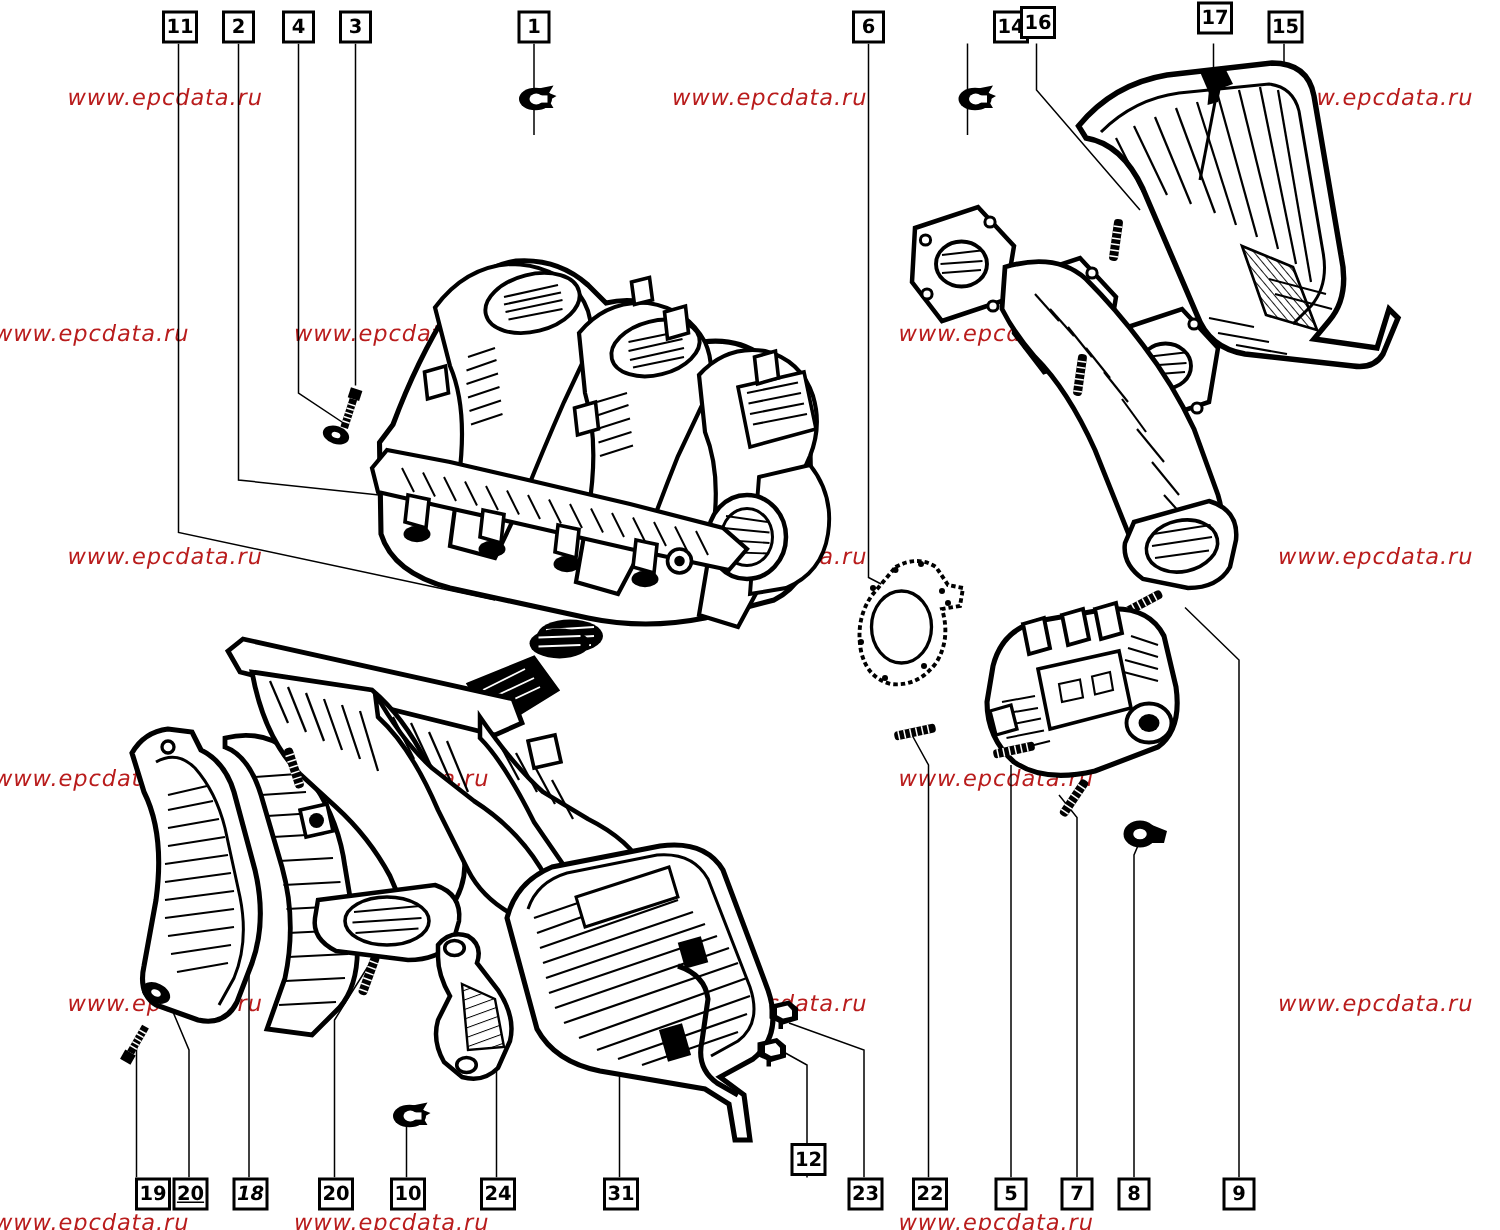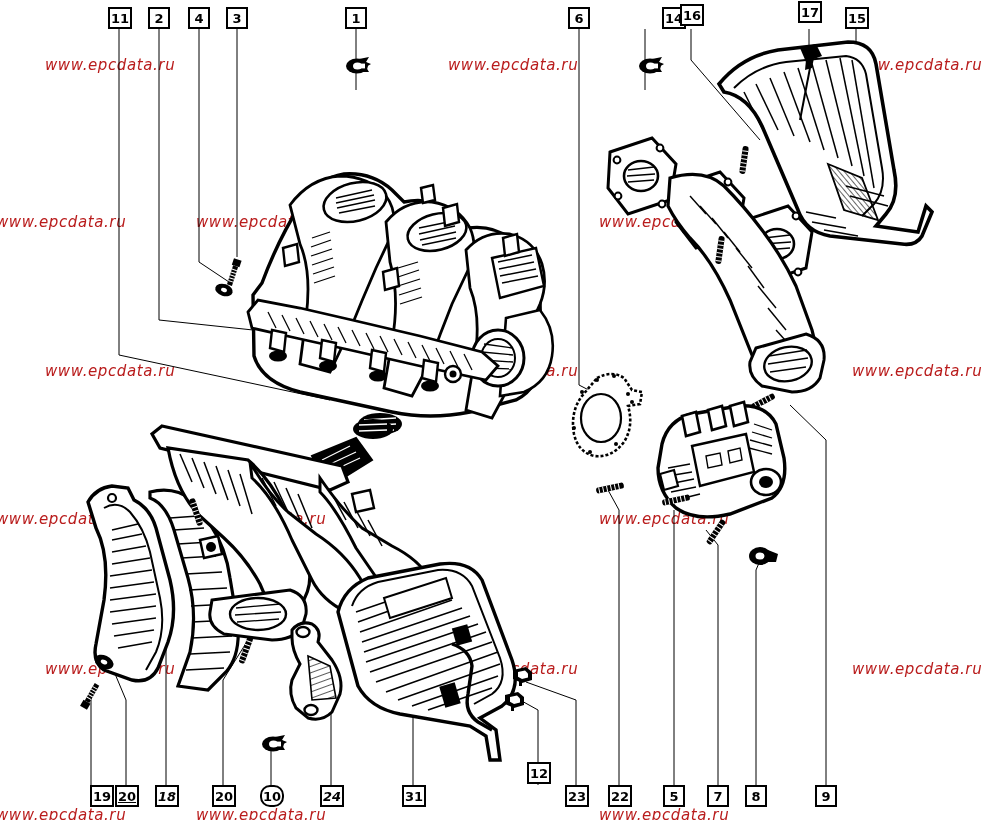--- a/index.html
+++ b/index.html
@@ -640,22 +640,22 @@
       <div class="callout" style="left: 345px; top: 7px;">1</div>
       <div class="callout" style="left: 568px; top: 7px;">6</div>
       <div class="callout wide" style="left: 634px; top: 7px; margin-left: 28px;">14</div>
       <div class="callout wide" style="left: 680px; top: 4px;">16</div>
       <div class="callout wide" style="left: 798px; top: 1px;">17</div>
       <div class="callout wide" style="left: 845px; top: 7px;">15</div>
       <div class="callout wide" style="left: 80px; top: 785px; margin-left: 10px;">19</div>
       <div class="callout wide" style="left: 115px; top: 785px; text-decoration: underline;">20</div>
       <div class="callout wide" style="left: 155px; top: 785px; font-style: italic;">18</div>
       <div class="callout wide" style="left: 212px; top: 785px;">20</div>
-      <div class="callout wide" style="left: 260px; top: 785px; border-radius: 10px;">10</div>
-      <div class="callout wide" style="left: 320px; top: 785px; font-style: italic;">24</div>
+      <div class="callout wide" style="left: 260px; top: 785px;">10</div>
+      <div class="callout wide" style="left: 320px; top: 785px;">24</div>
       <div class="callout wide" style="left: 402px; top: 785px;">31</div>
       <div class="callout wide" style="left: 527px; top: 762px;">12</div>
       <div class="callout wide" style="left: 565px; top: 785px;">23</div>
       <div class="callout wide" style="left: 608px; top: 785px;">22</div>
       <div class="callout" style="left: 663px; top: 785px;">5</div>
       <div class="callout" style="left: 707px; top: 785px;">7</div>
       <div class="callout" style="left: 745px; top: 785px;">8</div>
       <div class="callout" style="left: 815px; top: 785px;">9</div>
     </div>
 

